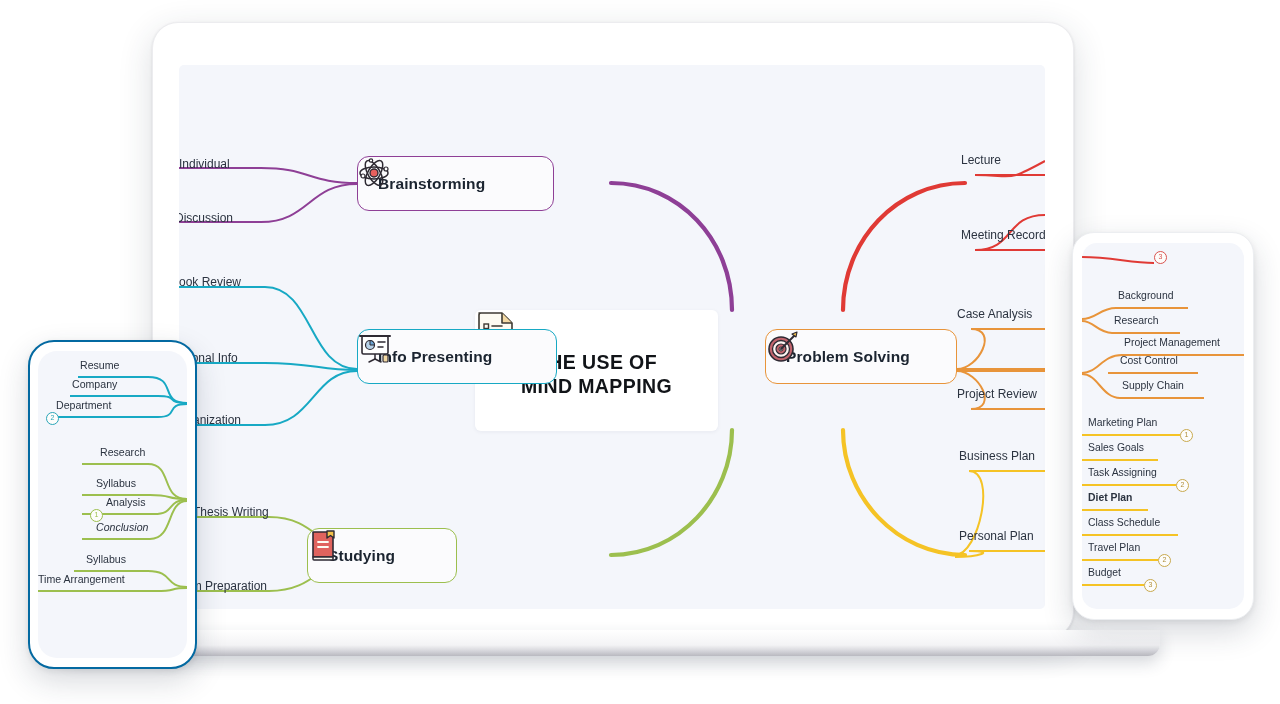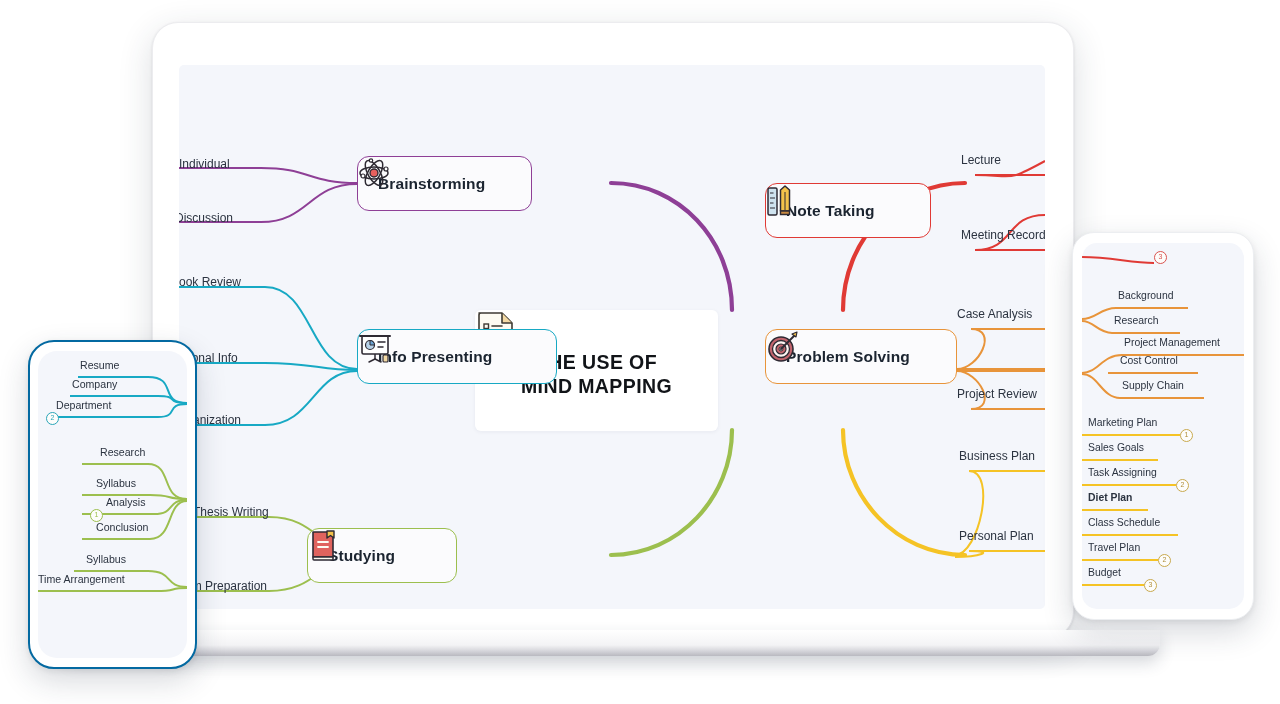--- a/index.html
+++ b/index.html
@@ -177,21 +177,21 @@
               <line x1="17" y1="16" x2="27" y2="16" stroke="#3e3a33" stroke-width="1.6" stroke-linecap="round"></line>
               <line x1="17" y1="24" x2="24" y2="24" stroke="#3e3a33" stroke-width="1.6" stroke-linecap="round"></line>
               <path d="M17 32 l5 6 l12 -13" fill="none" stroke="#5a9e4a" stroke-width="3.6" stroke-linecap="round" stroke-linejoin="round"></path>
             </svg>
             <div class="center-title">
               <span>THE USE OF</span><br>
               <span>MIND MAPPING</span>
             </div>
           </div>
 
-          <div class="node" style="left:178px;top:91px;width:175px;height:55px;border-color:#8e3f96;">
+          <div class="node" style="left:178px;top:91px;width:197px;height:55px;border-color:#8e3f96;">
             <svg class="ico" width="32" height="32" viewBox="0 0 32 32">
               <ellipse cx="16" cy="16" rx="14" ry="6" fill="none" stroke="#2e2a33" stroke-width="1.5"></ellipse>
               <ellipse cx="16" cy="16" rx="14" ry="6" fill="none" stroke="#2e2a33" stroke-width="1.5" transform="rotate(60 16 16)"></ellipse>
               <ellipse cx="16" cy="16" rx="14" ry="6" fill="none" stroke="#2e2a33" stroke-width="1.5" transform="rotate(120 16 16)"></ellipse>
               <circle cx="16" cy="16" r="4" fill="#e8615e" stroke="#2e2a33" stroke-width="1.4"></circle>
               <circle cx="28" cy="12" r="2" fill="#fff" stroke="#2e2a33" stroke-width="1.2"></circle>
               <circle cx="5" cy="19" r="2" fill="#fff" stroke="#2e2a33" stroke-width="1.2"></circle>
               <circle cx="13" cy="3.5" r="1.7" fill="#fff" stroke="#2e2a33" stroke-width="1.2"></circle>
             </svg>
             <span>Brainstorming</span>
@@ -224,33 +224,20 @@
               <path d="M5 28 h20 v3 H6 a1 1 0 0 1-1-1 z" fill="#fdfbf2" stroke="#2e2a33" stroke-width="1.5" stroke-linejoin="round"></path>
               <line x1="10" y1="13" x2="20" y2="13" stroke="#fdfbf2" stroke-width="1.8" stroke-linecap="round"></line>
               <line x1="10" y1="18" x2="20" y2="18" stroke="#fdfbf2" stroke-width="1.8" stroke-linecap="round"></line>
               <path d="M19 2 h7 v7 l-3.5 -2.5 l-3.5 2.5 z" fill="#f3c24a" stroke="#2e2a33" stroke-width="1.4" stroke-linejoin="round"></path>
             </svg>
             <span>Studying</span>
           </div>
           <div class="sub-label" style="left:14px;top:440px;">Thesis Writing</div>
           <div class="sub-label" style="left:-8px;top:514px;">Exam Preparation</div>
 
-          <div class="node" style="left:586px;top:118px;width:166px;height:55px;border-color:#e03a35;">
-            <svg class="ico" width="30" height="34" viewBox="0 0 30 34">
-              <rect x="2" y="4" width="9" height="27" rx="1.5" fill="#cfe3ef" stroke="#2e2a33" stroke-width="1.5"></rect>
-              <line x1="4" y1="9" x2="7.5" y2="9" stroke="#2e2a33" stroke-width="1"></line>
-              <line x1="4" y1="14" x2="9" y2="14" stroke="#2e2a33" stroke-width="1"></line>
-              <line x1="4" y1="19" x2="7.5" y2="19" stroke="#2e2a33" stroke-width="1"></line>
-              <line x1="4" y1="24" x2="9" y2="24" stroke="#2e2a33" stroke-width="1"></line>
-              <path d="M19 2 l4.5 4 v21 h-9 V6 z" fill="#f3c24a" stroke="#2e2a33" stroke-width="1.5" stroke-linejoin="round"></path>
-              <path d="M14.5 27 h9 v3.5 h-9 z" fill="#c98a42" stroke="#2e2a33" stroke-width="1.4"></path>
-              <line x1="19" y1="8" x2="19" y2="26" stroke="#2e2a33" stroke-width="1"></line>
-            </svg>
-            <span>Note Taking</span>
-          </div>
           <div class="sub-label" style="left:782px;top:88px;">Lecture</div>
           <div class="sub-label" style="left:782px;top:163px;">Meeting Record</div>
 
           <div class="node" style="left:586px;top:264px;width:192px;height:55px;border-color:#e8943a;">
             <svg class="ico" width="34" height="34" viewBox="0 0 34 34">
               <circle cx="15" cy="19" r="12" fill="#c3656e" stroke="#2e2a33" stroke-width="1.6"></circle>
               <circle cx="15" cy="19" r="8.5" fill="#fdf4f2" stroke="#2e2a33" stroke-width="1.3"></circle>
               <circle cx="15" cy="19" r="5" fill="#c3656e" stroke="#2e2a33" stroke-width="1.2"></circle>
               <circle cx="15" cy="19" r="2" fill="#fdf4f2" stroke="#2e2a33" stroke-width="1"></circle>
               <line x1="15" y1="19" x2="29" y2="5" stroke="#2e2a33" stroke-width="2" stroke-linecap="round"></line>
@@ -299,21 +286,21 @@
 
       <div class="pl" style="left:42px;top:8px;">Resume</div>
       <div class="pl" style="left:34px;top:27px;">Company</div>
       <div class="pl" style="left:18px;top:48px;">Department</div>
       <div class="badge teal" style="left:8px;top:61px;">2</div>
 
       <div class="pl" style="left:62px;top:95px;">Research</div>
       <div class="pl" style="left:58px;top:126px;">Syllabus</div>
       <div class="pl" style="left:68px;top:145px;">Analysis</div>
       <div class="badge green" style="left:52px;top:158px;">1</div>
-      <div class="pl" style="left:58px;top:170px;">Conclusion</div>
+      <div class="pl" style="left:58px;top:170px;font-style:italic;">Conclusion</div>
 
       <div class="pl" style="left:48px;top:202px;">Syllabus</div>
       <div class="pl" style="left:0px;top:222px;">Time Arrangement</div>
     </div>
   </div>
 
   <div class="tablet">
     <div class="tablet-screen">
       <svg width="162" height="366">
         <path d="M0 14 C 30 14 48 20 72 20" stroke="#e03a35" stroke-width="2" fill="none"></path>

